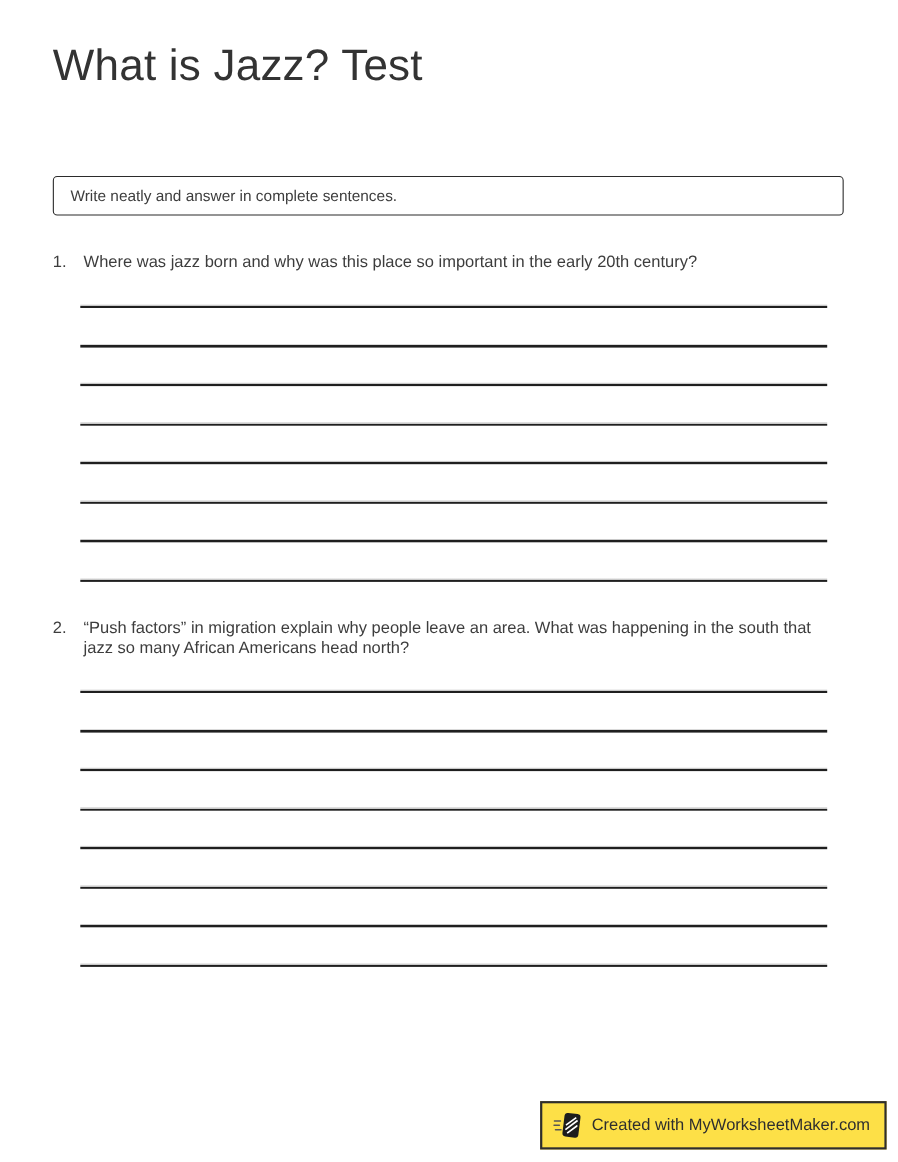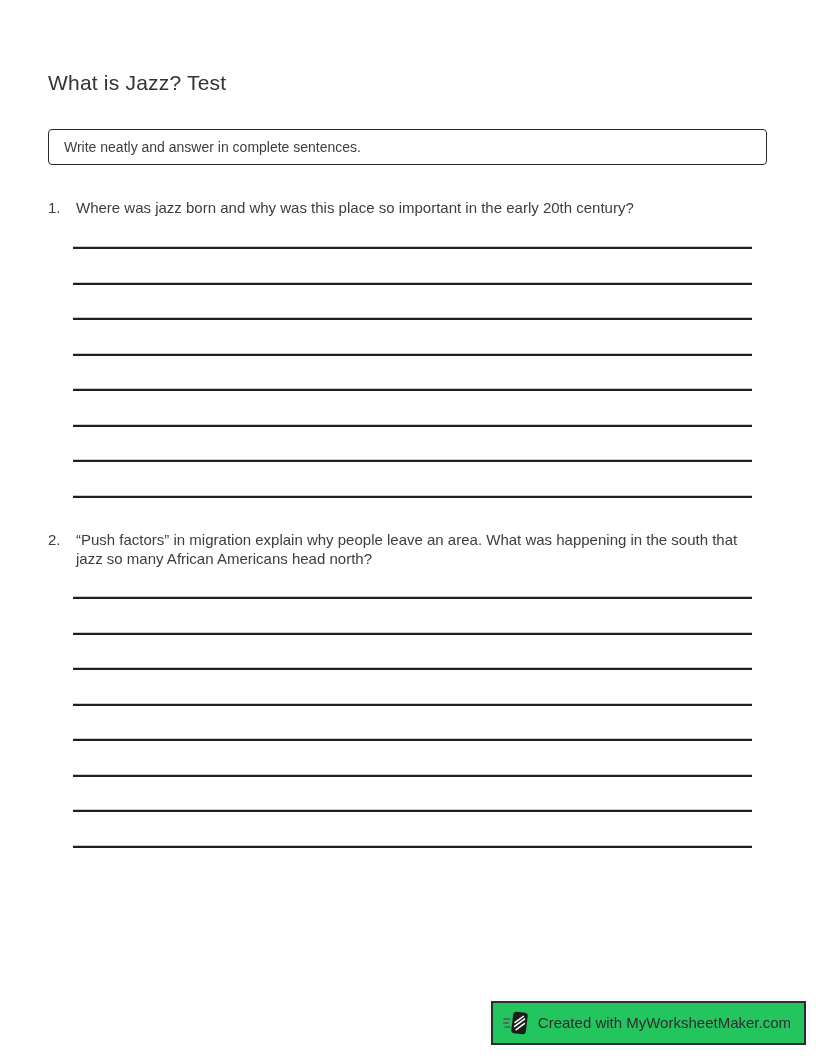--- a/index.html
+++ b/index.html
@@ -13,29 +13,29 @@
     height: 1056px;
     background: #ffffff;
     font-family: "Liberation Sans", "DejaVu Sans", sans-serif;
     color: #3d3d3d;
     overflow: hidden;
     box-sizing: border-box;
     padding: 0 49px 0 48px;
   }
   .page-title {
     margin: 0;
-    padding-top: 63px;
-    font-size: 21px;
+    padding-top: 40px;
+    font-size: 40px;
     line-height: 40px;
     font-weight: 400;
     color: #333333;
     letter-spacing: 0.2px;
   }
   .instruction-box {
-    margin-top: 26px;
+    margin-top: 80px;
     border: 1.5px solid #2b2b2b;
     border-radius: 4px;
     padding: 8px 15px;
     font-size: 14px;
     line-height: 18px;
     color: #3d3d3d;
     box-sizing: border-box;
   }
   .question-block {
     display: flex;
@@ -65,21 +65,21 @@
     margin-bottom: 32.5px;
   }
   .footer-badge {
     position: absolute;
     right: 10px;
     bottom: 11px;
     display: flex;
     align-items: center;
     gap: 9px;
     border: 2px solid #2e2e2e;
-    background: #22c55e;
+    background: #fde047;
     padding: 7px 13px 7px 10px;
     font-size: 15px;
     line-height: 20px;
     color: #2e2e2e;
     box-sizing: border-box;
     cursor: pointer;
   }
   .footer-badge .icon-wrap {
     width: 26px;
     height: 26px;

